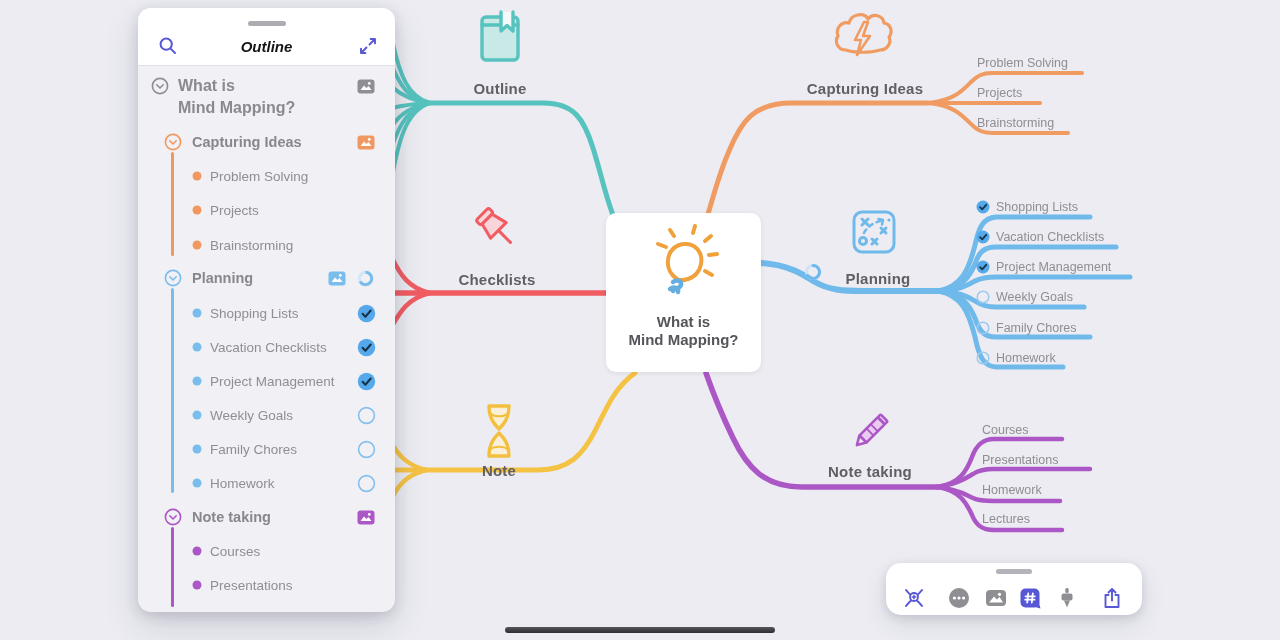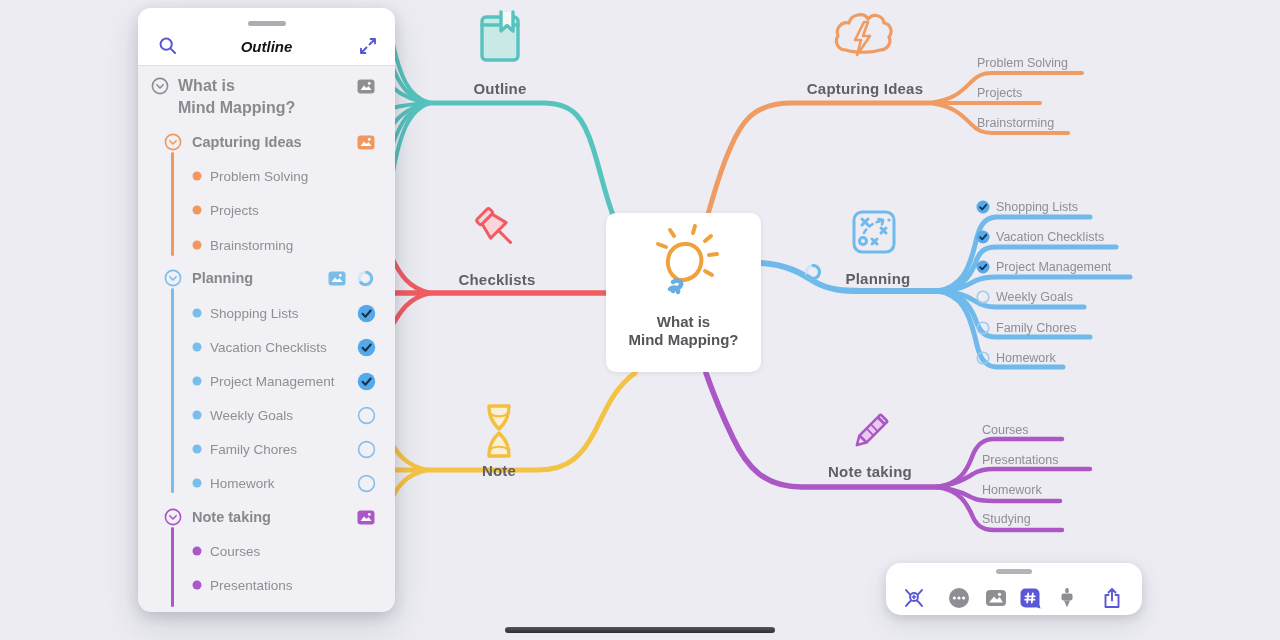--- a/index.html
+++ b/index.html
@@ -236,21 +236,21 @@
       <rect x="-16" y="-5" width="26" height="10" rx="1"></rect>
       <path d="M10 -5 L18.5 0 L10 5 Z" fill="#F6EAFA"></path>
       <path d="M-6 -5 L-6 5 M0 -5 L0 5" fill="none" stroke-width="1.8"></path>
       <rect x="-20" y="-5" width="4" height="10" rx="1.5"></rect>
     </g>
   </svg>
   <div class="map-label" style="left:870px;top:471px">Note taking</div>
   <div class="map-child" style="left:982px;top:430px">Courses</div>
   <div class="map-child" style="left:982px;top:460px">Presentations</div>
   <div class="map-child" style="left:982px;top:490px">Homework</div>
-  <div class="map-child" style="left:982px;top:519px">Studying</div>
+  <div class="map-child" style="left:982px;top:519px">Lectures</div>
 
   <div class="panel">
     <div class="panel-header">
       <div class="panel-handle"></div>
       <svg class="abs" style="left:20px;top:28px" width="20" height="20" viewBox="0 0 20 20">
         <g fill="none" stroke="#5857D6" stroke-width="2" stroke-linecap="round">
             <circle cx="8.2" cy="8.2" r="5.6"></circle>
             <path d="M12.6 12.6 L17 17"></path>
           </g>
       </svg>

